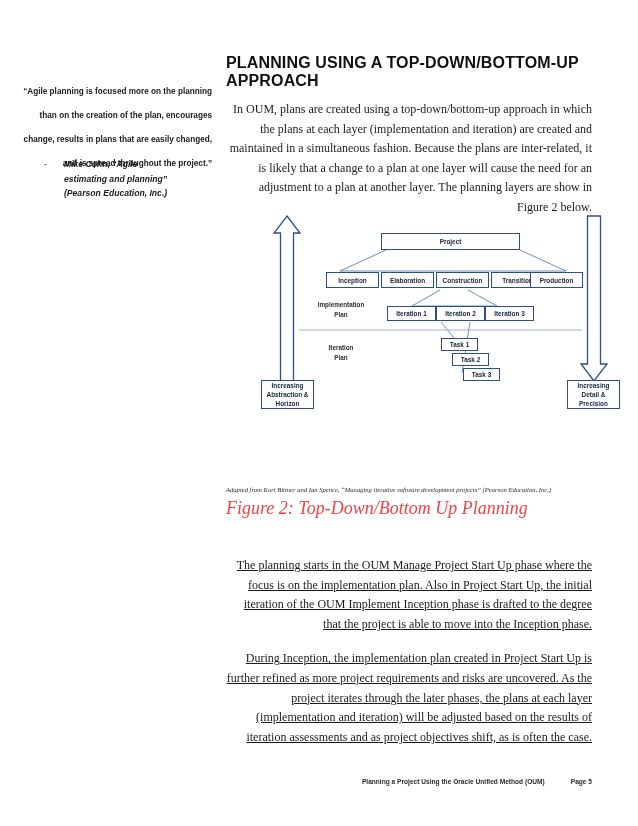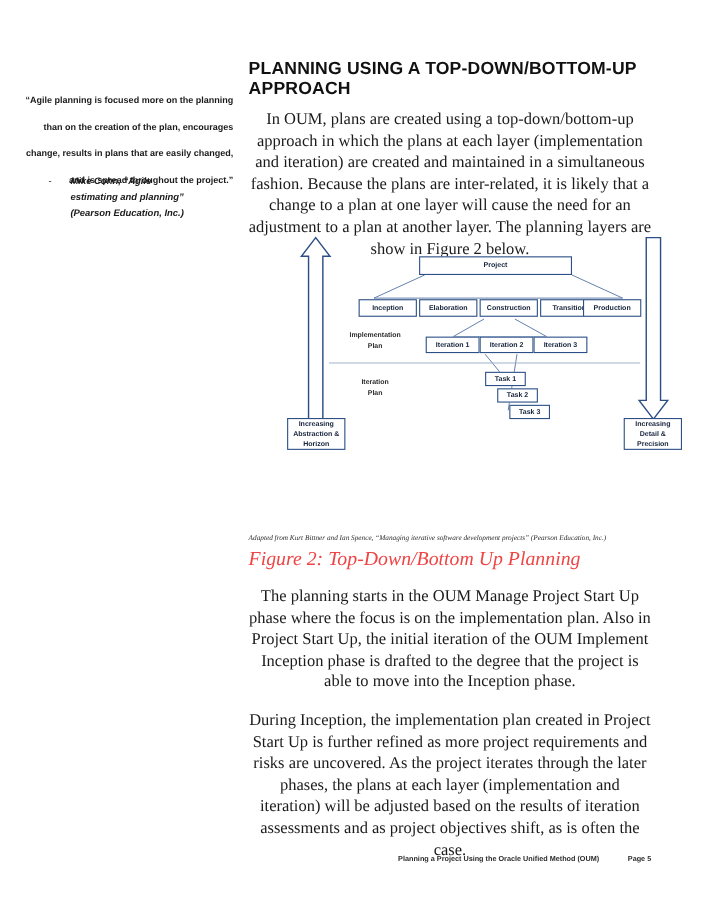--- a/index.html
+++ b/index.html
@@ -62,25 +62,25 @@
   #page-heading {
     font-family: "Liberation Sans", sans-serif;
     font-size: 16px;
     font-weight: bold;
     letter-spacing: 0.15px;
     color: #111111;
     margin: 0 0 10px 0;
   }
   .body-para {
     font-family: "Liberation Serif", serif;
-    font-size: 15px;
+    font-size: 12px;
     line-height: 19.6px;
     color: #1b1b1b;
     margin: 0 0 15px 0;
-    text-align: center;
+    text-align: right;
   }
 
   
   #figure-block {
     position: absolute;
     left: 0;
     top: 0;
     width: 638px;
     height: 826px;
     pointer-events: none;
@@ -143,22 +143,23 @@
     font-style: italic;
     font-size: 18px;
     color: #ef4444;
     line-height: 17px;
   }
 
   
   #lower-body {
     position: absolute;
     left: 226px;
-    top: 533px;
+    top: 556px;
     width: 366px;
+    text-decoration: underline;
   }
 
   
   #page-footer {
     position: absolute;
     left: 226px;
     top: 778px;
     width: 366px;
     font-family: "Liberation Sans", sans-serif;
     font-size: 6.6px;

